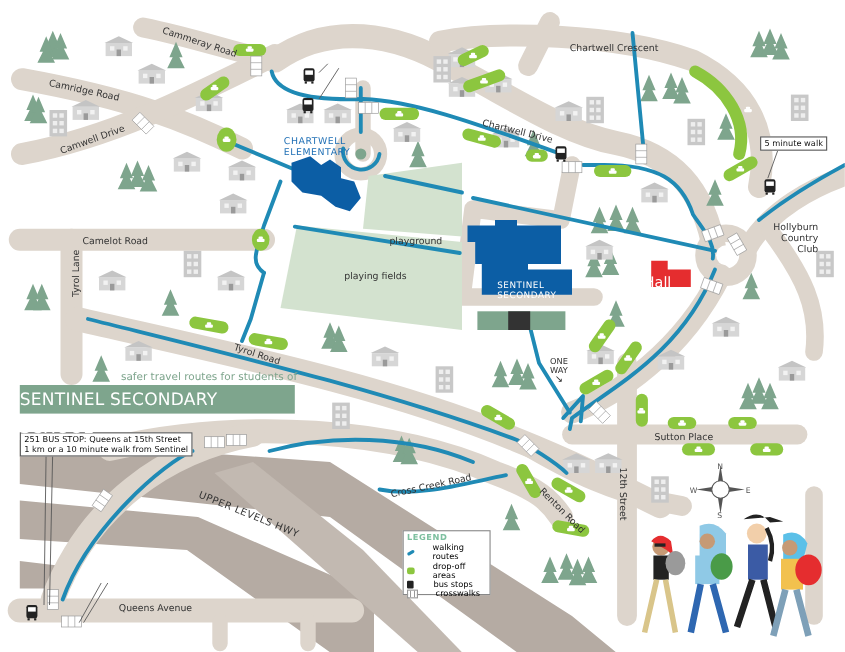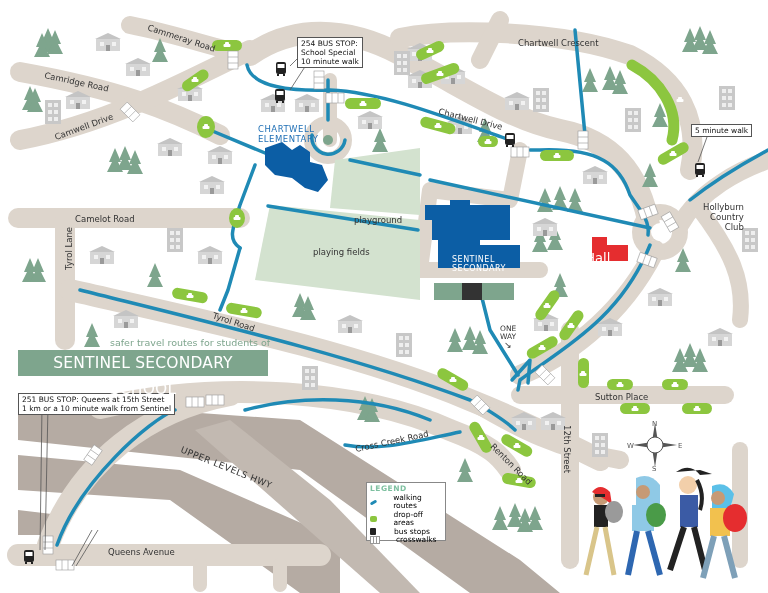--- a/index.html
+++ b/index.html
@@ -3,21 +3,21 @@
 <meta charset="utf-8">
 <style>
   html,body{margin:0;padding:0;background:#fff;}
   body{width:768px;height:593px;overflow:hidden;font-family:"Liberation Sans",sans-serif;}
   #map{position:relative;width:768px;height:593px;}
   svg{position:absolute;left:0;top:0;}
   .road-label{font-family:"DejaVu Sans",sans-serif;font-size:8.5px;fill:#333;}
   .lbl{position:absolute;font-family:"DejaVu Sans",sans-serif;color:#333;white-space:nowrap;}
   .callout{position:absolute;background:#fff;border:1px solid #555;font-family:"DejaVu Sans",sans-serif;font-size:7.5px;line-height:9px;color:#111;padding:1px 3px;white-space:nowrap;}
   .school-name{position:absolute;font-family:"DejaVu Sans",sans-serif;font-size:8.5px;line-height:10px;letter-spacing:.5px;}
-  #title-banner{position:absolute;left:18px;top:350px;width:250px;height:26px;background:#7ea58d;color:#fff;font-family:"DejaVu Sans",sans-serif;font-size:15.5px;line-height:26px;text-align:center;letter-spacing:.2px;}
+  #title-banner{position:absolute;left:18px;top:350px;width:250px;height:26px;background:#7ea58d;color:#fff;font-family:"DejaVu Sans",sans-serif;font-size:15.5px;line-height:26px;text-align:left;letter-spacing:.2px;}
   #subtitle{position:absolute;left:110px;top:337px;font-family:"DejaVu Sans",sans-serif;font-size:9.5px;color:#7ea58d;}
   #legend{position:absolute;left:366px;top:482px;width:80px;height:59px;border:1px solid #888;background:#fff;font-family:"DejaVu Sans",sans-serif;font-size:7.5px;line-height:8.5px;padding:2px 3px;box-sizing:border-box;}
   #legend .lg-title{color:#7ec0a0;font-weight:bold;letter-spacing:.5px;}
   #legend .row{display:flex;align-items:center;gap:16px;}
   #legend .sw{display:inline-block;width:8px;height:6px;}
 </style>
 </head>
 <body>
 
 <div id="map">
@@ -387,25 +387,20 @@
   <div>Hollyburn</div>
       <div>Country</div>
       <div>Club</div>
 </div>
 <div class="lbl" style="left:500px;top:325px;font-size:7.5px;line-height:8px;text-align:center;">
   <div>ONE</div>
       <div>WAY</div>
   <div style="font-size:9px;">↘</div>
 </div>
 
-<div class="callout" style="left:297px;top:37px;">
-  <div>254 BUS STOP:</div>
-      <div>School Special</div>
-      <div>10 minute walk</div>
-</div>
 <div class="callout" style="left:691px;top:124px;">
   <div>5 minute walk</div>
 </div>
 <div class="callout" style="left:18px;top:393px;">
   <div>251 BUS STOP: Queens at 15th Street</div>
       <div>1 km or a 10 minute walk from Sentinel</div>
 </div>
 
 <div id="subtitle">safer travel routes for students of</div>
 <div id="title-banner">SENTINEL SECONDARY SCHOOL</div>

